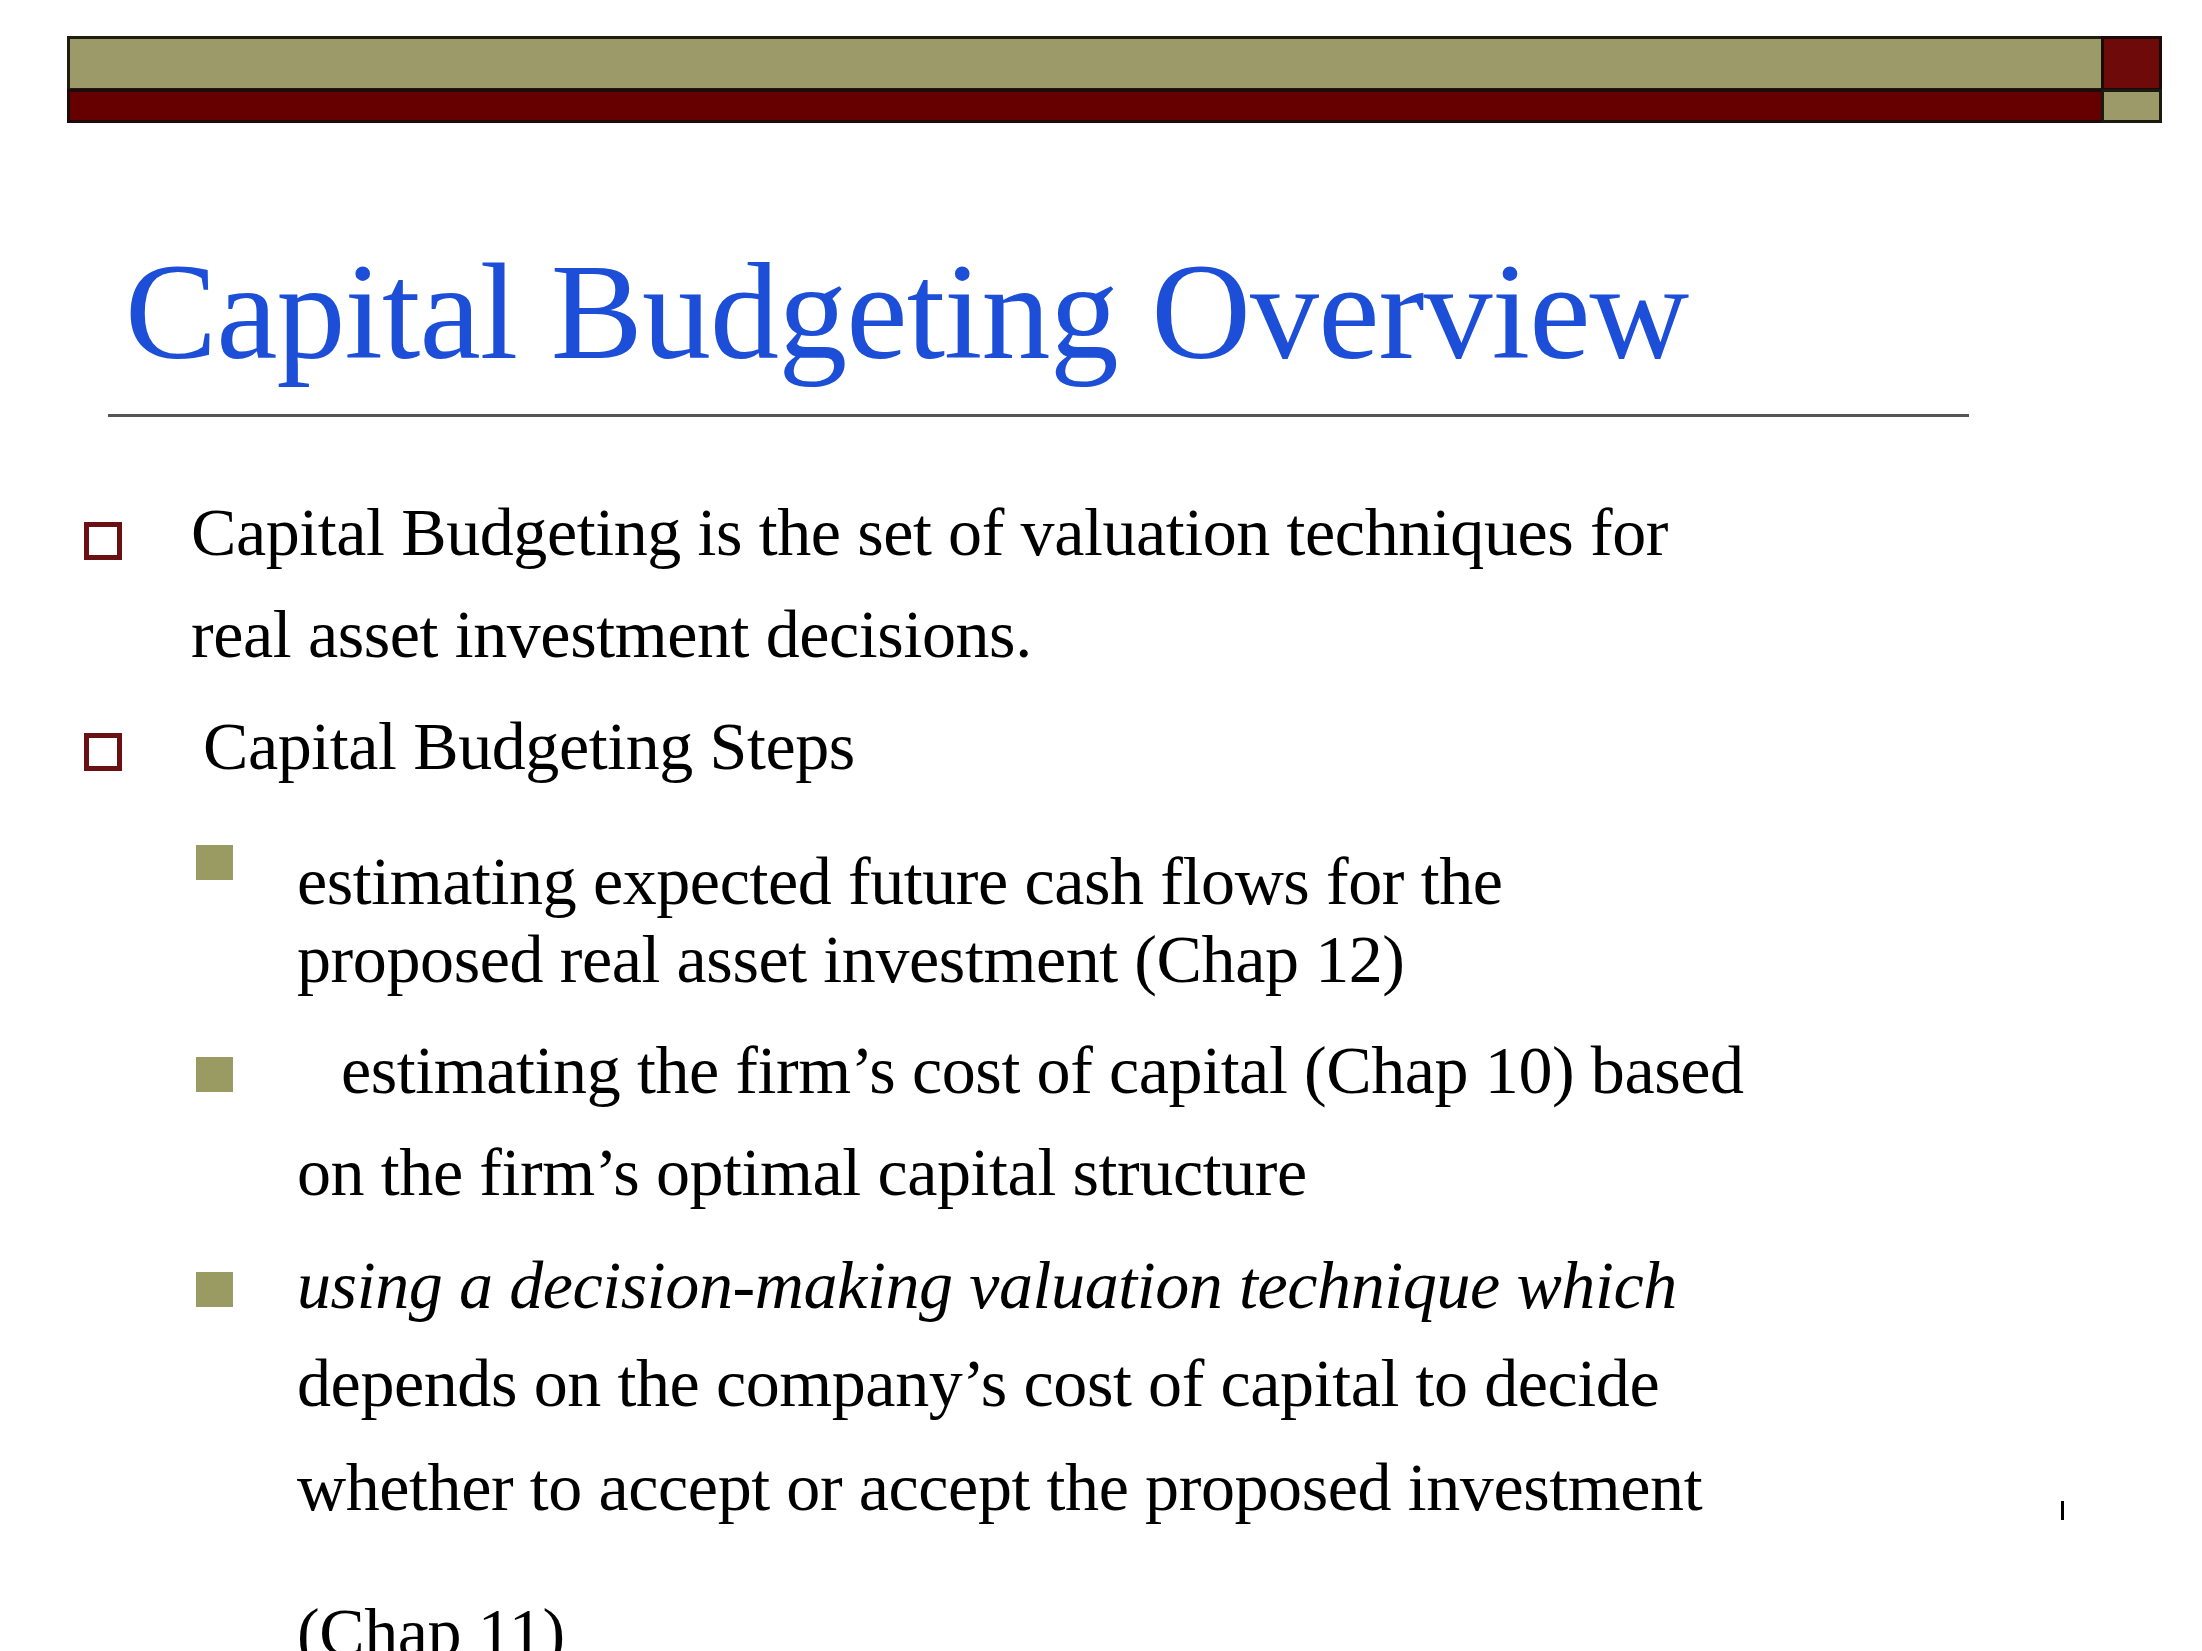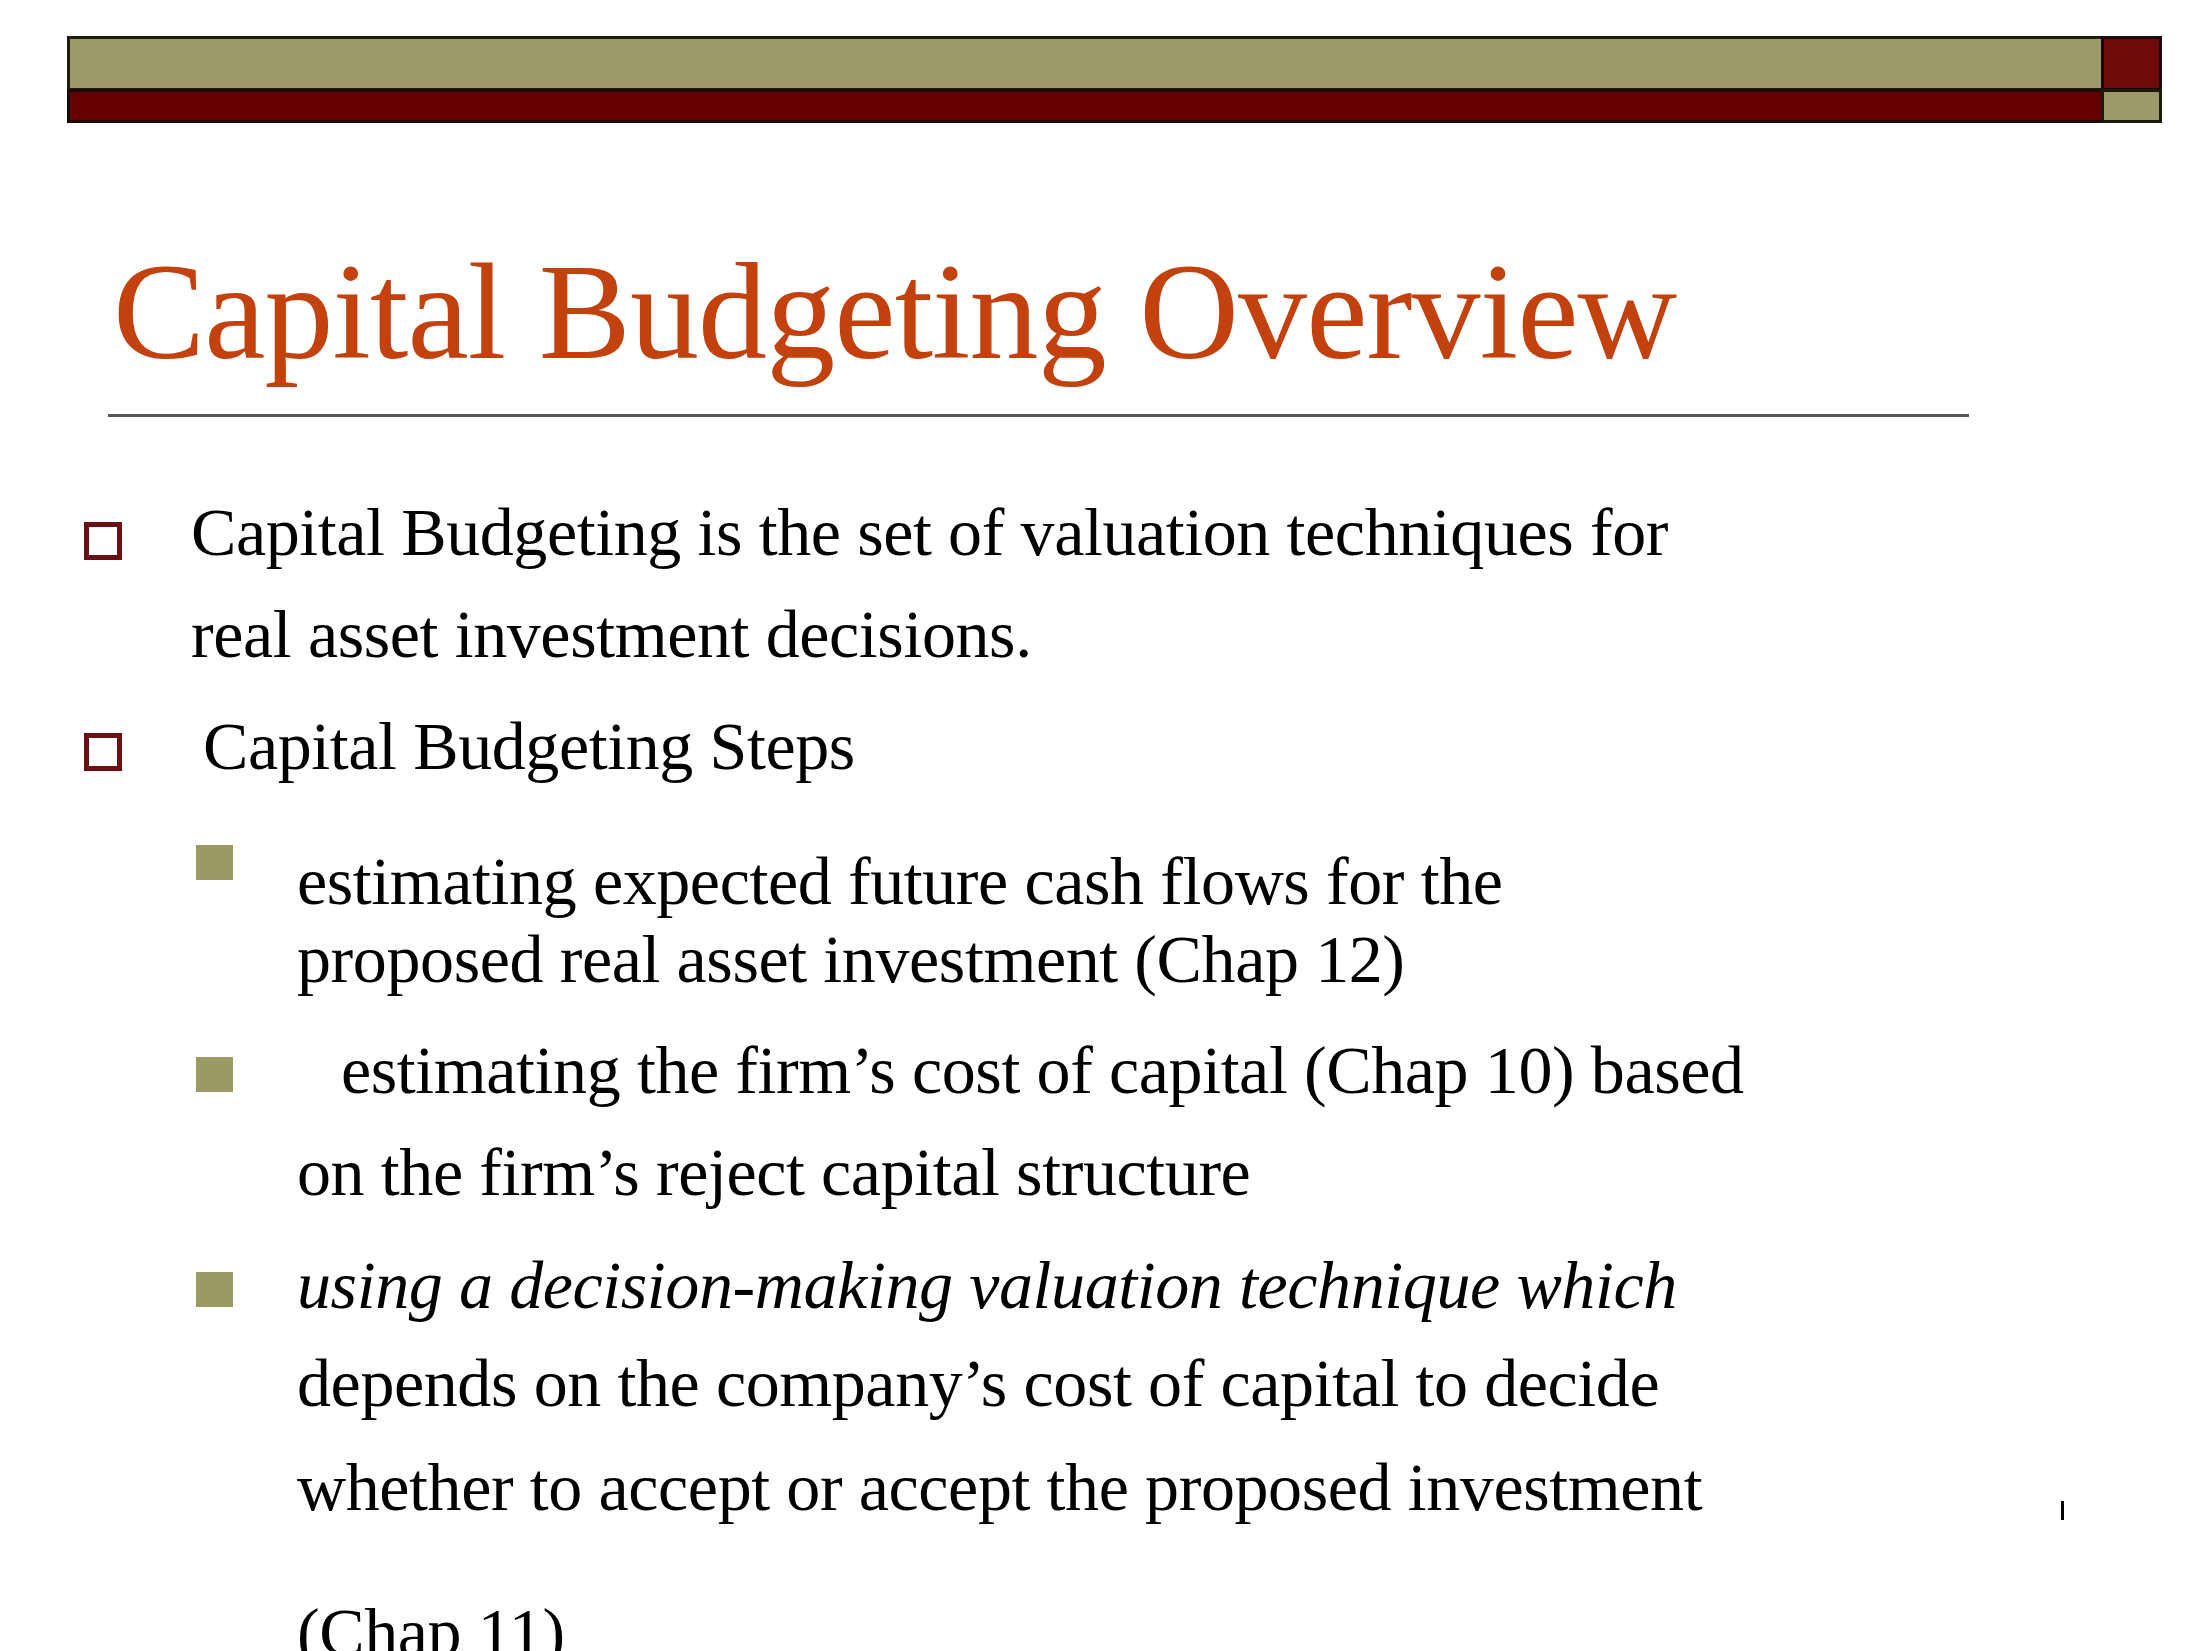--- a/index.html
+++ b/index.html
@@ -8,21 +8,21 @@
     background: #ffffff;
     font-family: "Liberation Serif", "DejaVu Serif", serif;
   }
   .abs { position: absolute; }
   .topbar { left: 67px; top: 36px; width: 2095px; height: 88px; box-sizing: border-box; }
   .bar-green { left: 0; top: 0; width: 2037px; height: 55px; background: #9b9a68; border: 3.4px solid #1e1e10; box-sizing: border-box; }
   .bar-red { left: 0; top: 53px; width: 2037px; height: 34px; background: #660000; border: 3.4px solid #1e0a0a; box-sizing: border-box; }
   .sq-red { left: 2034px; top: 0; width: 61px; height: 55px; background: #6e0a0a; border: 3.4px solid #1a0a0a; box-sizing: border-box; }
   .sq-green { left: 2034px; top: 53px; width: 61px; height: 34px; background: #9b9a68; border: 3.4px solid #1a1a10; box-sizing: border-box; }
   .title {
-    left: 113px; top: 243px; font-size: 138px; line-height: 138px; color: #c2410c;
+    left: 125px; top: 243px; font-size: 138px; line-height: 138px; color: #1d4ed8;
     white-space: nowrap; letter-spacing: -0.9px;
   }
   .rule { left: 108px; top: 414px; width: 1861px; height: 2.6px; background: #555555; }
   .line { font-size: 68px; line-height: 86px; color: #000000; white-space: nowrap; letter-spacing: -0.4px; }
   .hollow { width: 38px; height: 38px; border: 5.2px solid #6a0f12; box-sizing: border-box; background: #fff; }
   .filled { width: 37px; height: 35px; background: #9a9a63; }
   .tick { width: 3.4px; height: 19px; background: #000; }
 </style>
 </head>
 <body>
@@ -43,21 +43,21 @@
 
 <div class="abs hollow" style="left:84px; top:733px;"></div>
 <div class="abs line" style="left:203px; top:703px;">Capital Budgeting Steps</div>
 
 <div class="abs filled" style="left:196px; top:845px;"></div>
 <div class="abs line" style="left:297px; top:838px;">estimating expected future cash flows for the</div>
 <div class="abs line" style="left:297px; top:916px;">proposed real asset investment (Chap 12)</div>
 
 <div class="abs filled" style="left:196px; top:1057px;"></div>
 <div class="abs line" style="left:297px; top:1027px;margin-left:44px;">estimating the firm’s cost of capital (Chap 10) based</div>
-<div class="abs line" style="left:297px; top:1129px;">on the firm’s reject capital structure</div>
+<div class="abs line" style="left:297px; top:1129px;">on the firm’s optimal capital structure</div>
 
 <div class="abs filled" style="left:196px; top:1272px;"></div>
 <div class="abs line" style="left:297px; top:1242px;font-style:italic;">using a decision-making valuation technique which</div>
 <div class="abs line" style="left:297px; top:1340px;">depends on the company’s cost of capital to decide</div>
 <div class="abs line" style="left:297px; top:1444px;">whether to accept or accept the proposed investment</div>
 <div class="abs tick" style="left:2061px; top:1501px;"></div>
 <div class="abs line" style="left:297px; top:1542px;margin-top:47px;">(Chap 11)</div>
 
 
 </body></html>

